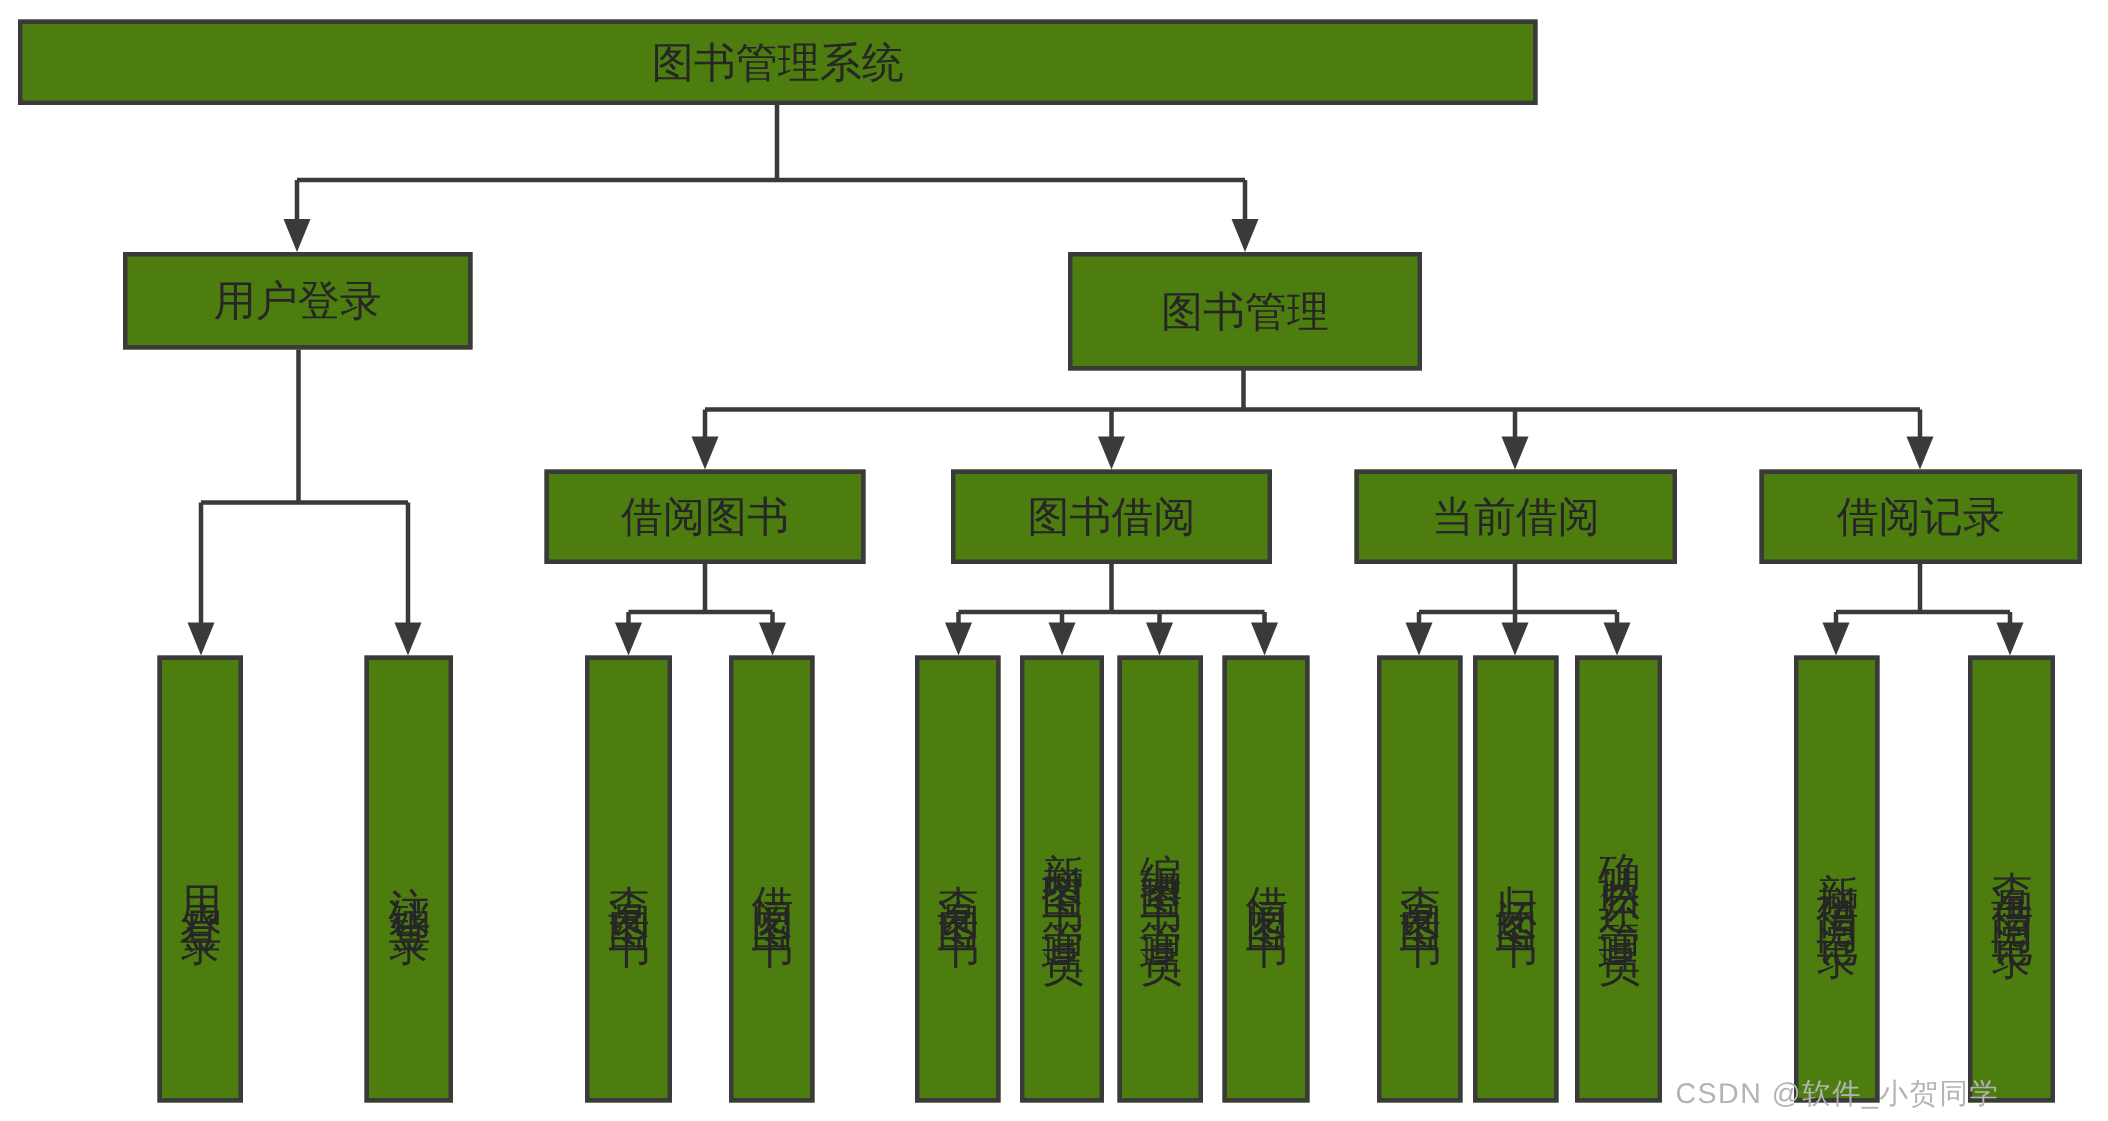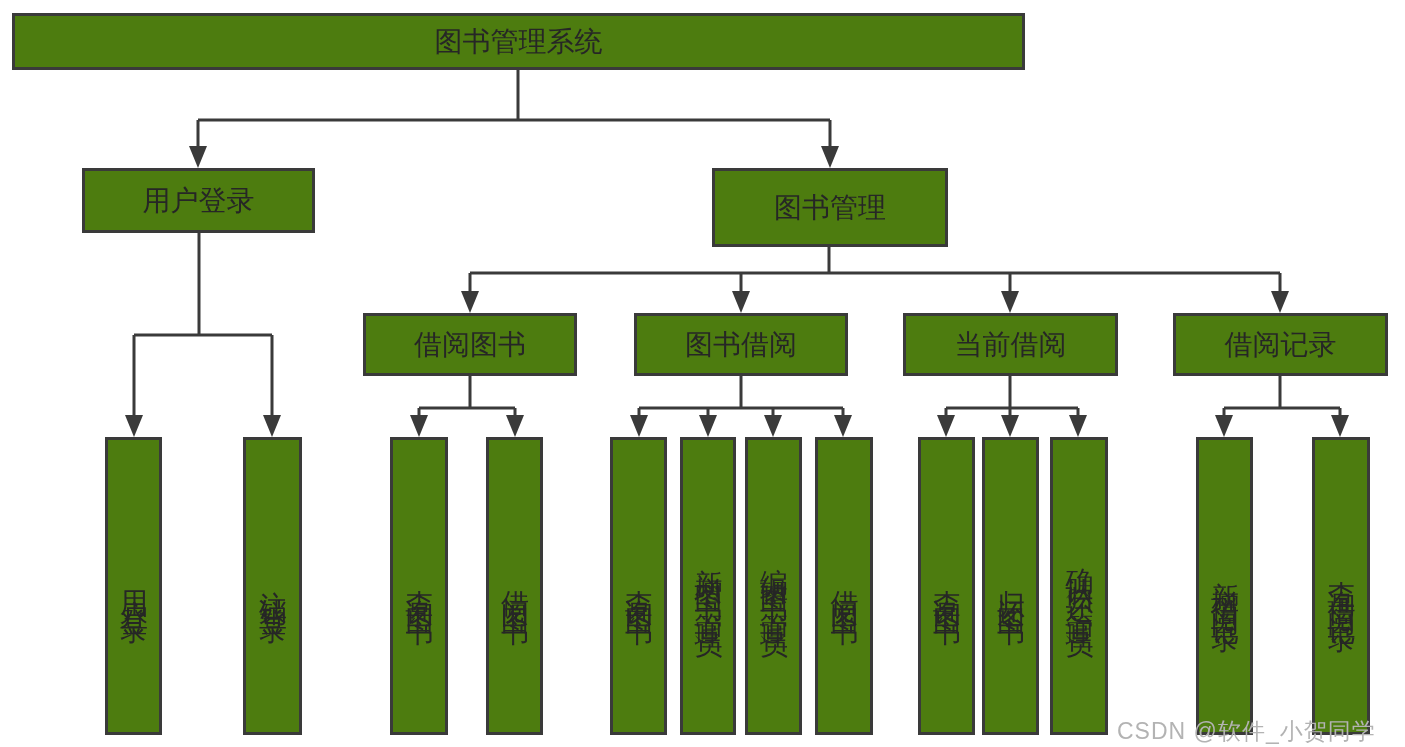--- a/index.html
+++ b/index.html
@@ -27,21 +27,21 @@
   .node .lbl{display:block;}
   .node.v .lbl{
     writing-mode:vertical-rl;
     text-orientation:mixed;
     letter-spacing:9px;
     white-space:nowrap;
   }
   #watermark{
     position:absolute;
     left:1117px;top:716px;
-    font-size:23px;
+    font-size:19px;
     color:var(--watermark,#b3b3b3);
     letter-spacing:1px;
     white-space:nowrap;
     text-align:right;
   }
 </style>
 </head>
 <body>
 
 <div id="stage">

